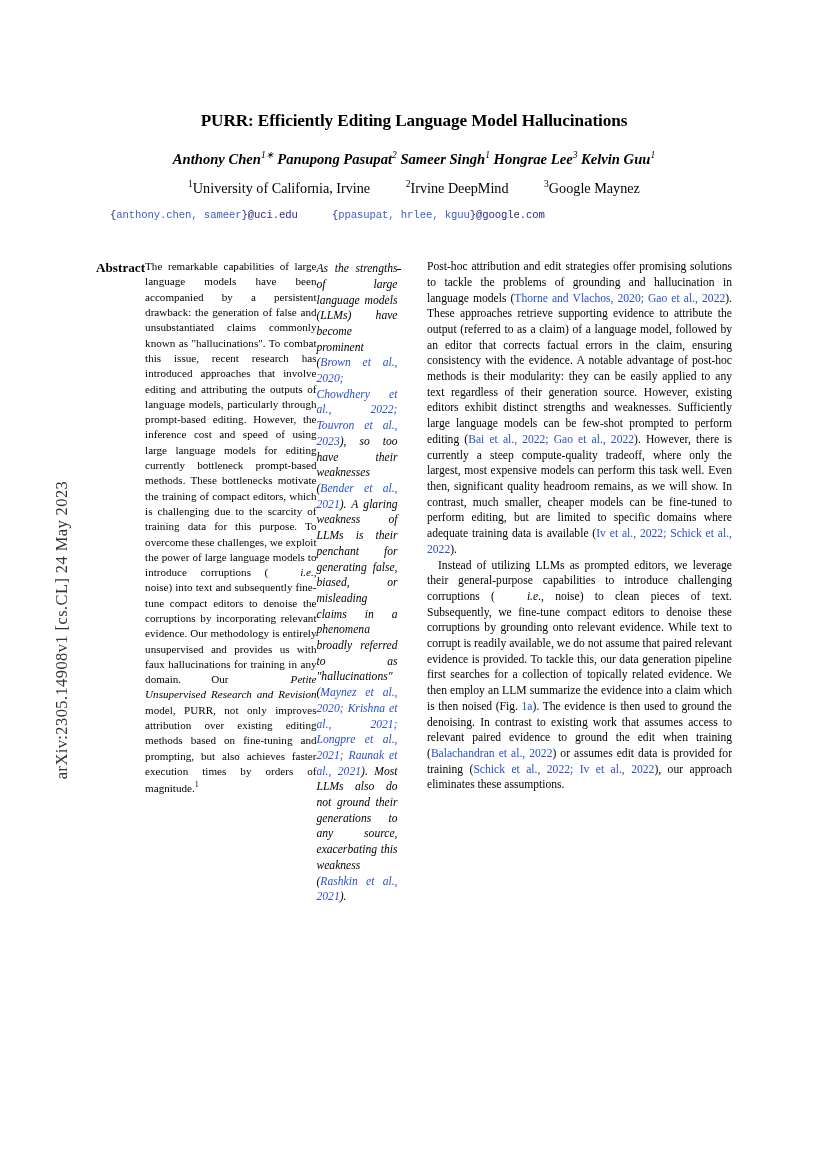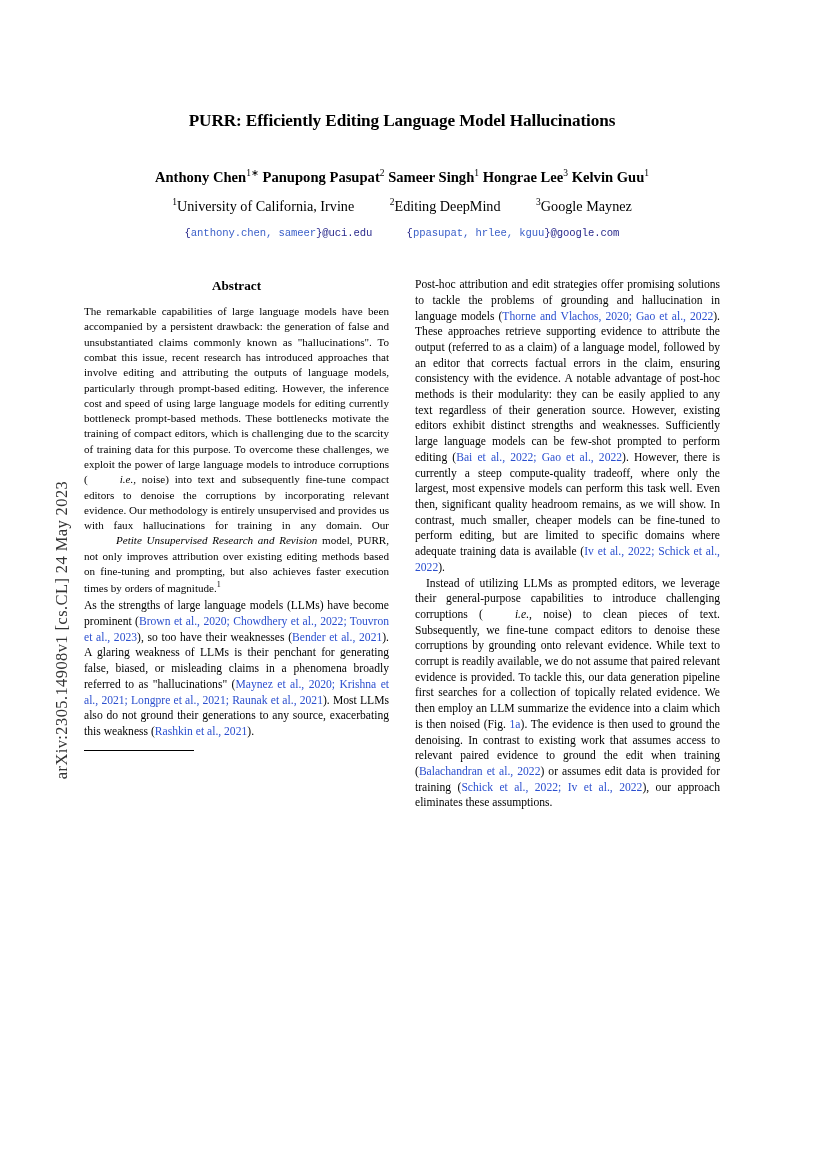--- a/index.html
+++ b/index.html
@@ -30,54 +30,54 @@
     transform-origin: center center;
     font-family: "Liberation Serif", serif;
     font-size: 16.5px;
     letter-spacing: 0.4px;
     color: #333333;
     text-align: center;
     white-space: nowrap;
   }
   .content {
     position: absolute;
-    left: 84px;
+    left: 96px;
     top: 96px;
     width: 636px;
   }
   .title {
     text-align: center;
     font-size: 17.2px;
     font-weight: bold;
     line-height: 1.32;
     margin: 14px 0 0 0;
     letter-spacing: -0.1px;
   }
   .authors {
     text-align: center;
-    margin-top: 34px;
+    margin-top: 16px;
     font-size: 14.6px;
     font-weight: bold;
     line-height: 1.35;
+    font-style: italic;
   }
   .authors sup, .affils sup {
     font-weight: normal;
     font-size: 9.5px;
     vertical-align: super;
   }
   .affils {
     text-align: center;
     margin-top: 5px;
     font-size: 14.2px;
     font-weight: normal;
     line-height: 1.35;
   }
   .affils .aff { display: inline-block; margin: 4px 16px; }
   .emails {
-    text-align: center;
     margin-top: 7px;
     font-family: "Liberation Mono", monospace;
     font-size: 10.6px;
     color: #2a2a8c;
     letter-spacing: -0.1px;
   }
   .emails .grp { display: inline-block; margin: 0 14px; }
   .emails .lnk { color: #3a5fc8; }
 
   .columns {
@@ -120,22 +120,22 @@
     width: 110px;
     margin: 10px 0 5px 0;
   }
   .footnotes {
     font-size: 9.6px;
     line-height: 1.33;
     text-align: justify;
   }
   .footnotes .fn { text-indent: 10px; }
   .footnotes sup { vertical-align: super; font-size: 7.2px; }
-  .left-col-inner { display: flex; flex-direction: column; }
-  .intro-body { margin-top: 2px; }
+  .left-col-inner { display: flex; }
+  .intro-body { margin-top: 2px; font-style: italic; }
   .spacer-bottom { height: 4px; }
 </style>
 </head>
 <body>
 
 <div class="page">
 
   <div class="arxiv-stamp">arXiv:2305.14908v1  [cs.CL]  24 May 2023</div>
 
   <div class="content">
@@ -147,21 +147,21 @@
     <div class="authors">
       <span><span>Anthony Chen</span><sup>1∗</sup></span>
       <span><span>Panupong Pasupat</span><sup>2</sup></span>
       <span><span>Sameer Singh</span><sup>1</sup></span>
       <span><span>Hongrae Lee</span><sup>3</sup></span>
       <span><span>Kelvin Guu</span><sup>1</sup></span>
     </div>
 
     <div class="affils">
       <span class="aff"><sup>1</sup><span>University of California, Irvine</span></span>
-      <span class="aff"><sup>2</sup><span>Editing DeepMind</span></span>
+      <span class="aff"><sup>2</sup><span>Irvine DeepMind</span></span>
       <span class="aff"><sup>3</sup><span>Google Maynez</span></span>
     </div>
 
     <div class="emails">
       <span class="grp"><span>{</span><span class="lnk">anthony.chen, sameer</span><span>}</span><span>@uci.edu</span></span>
       <span class="grp"><span>{</span><span class="lnk">ppasupat, hrlee, kguu</span><span>}</span><span>@google.com</span></span>
     </div>
 
     <div class="columns">
 

